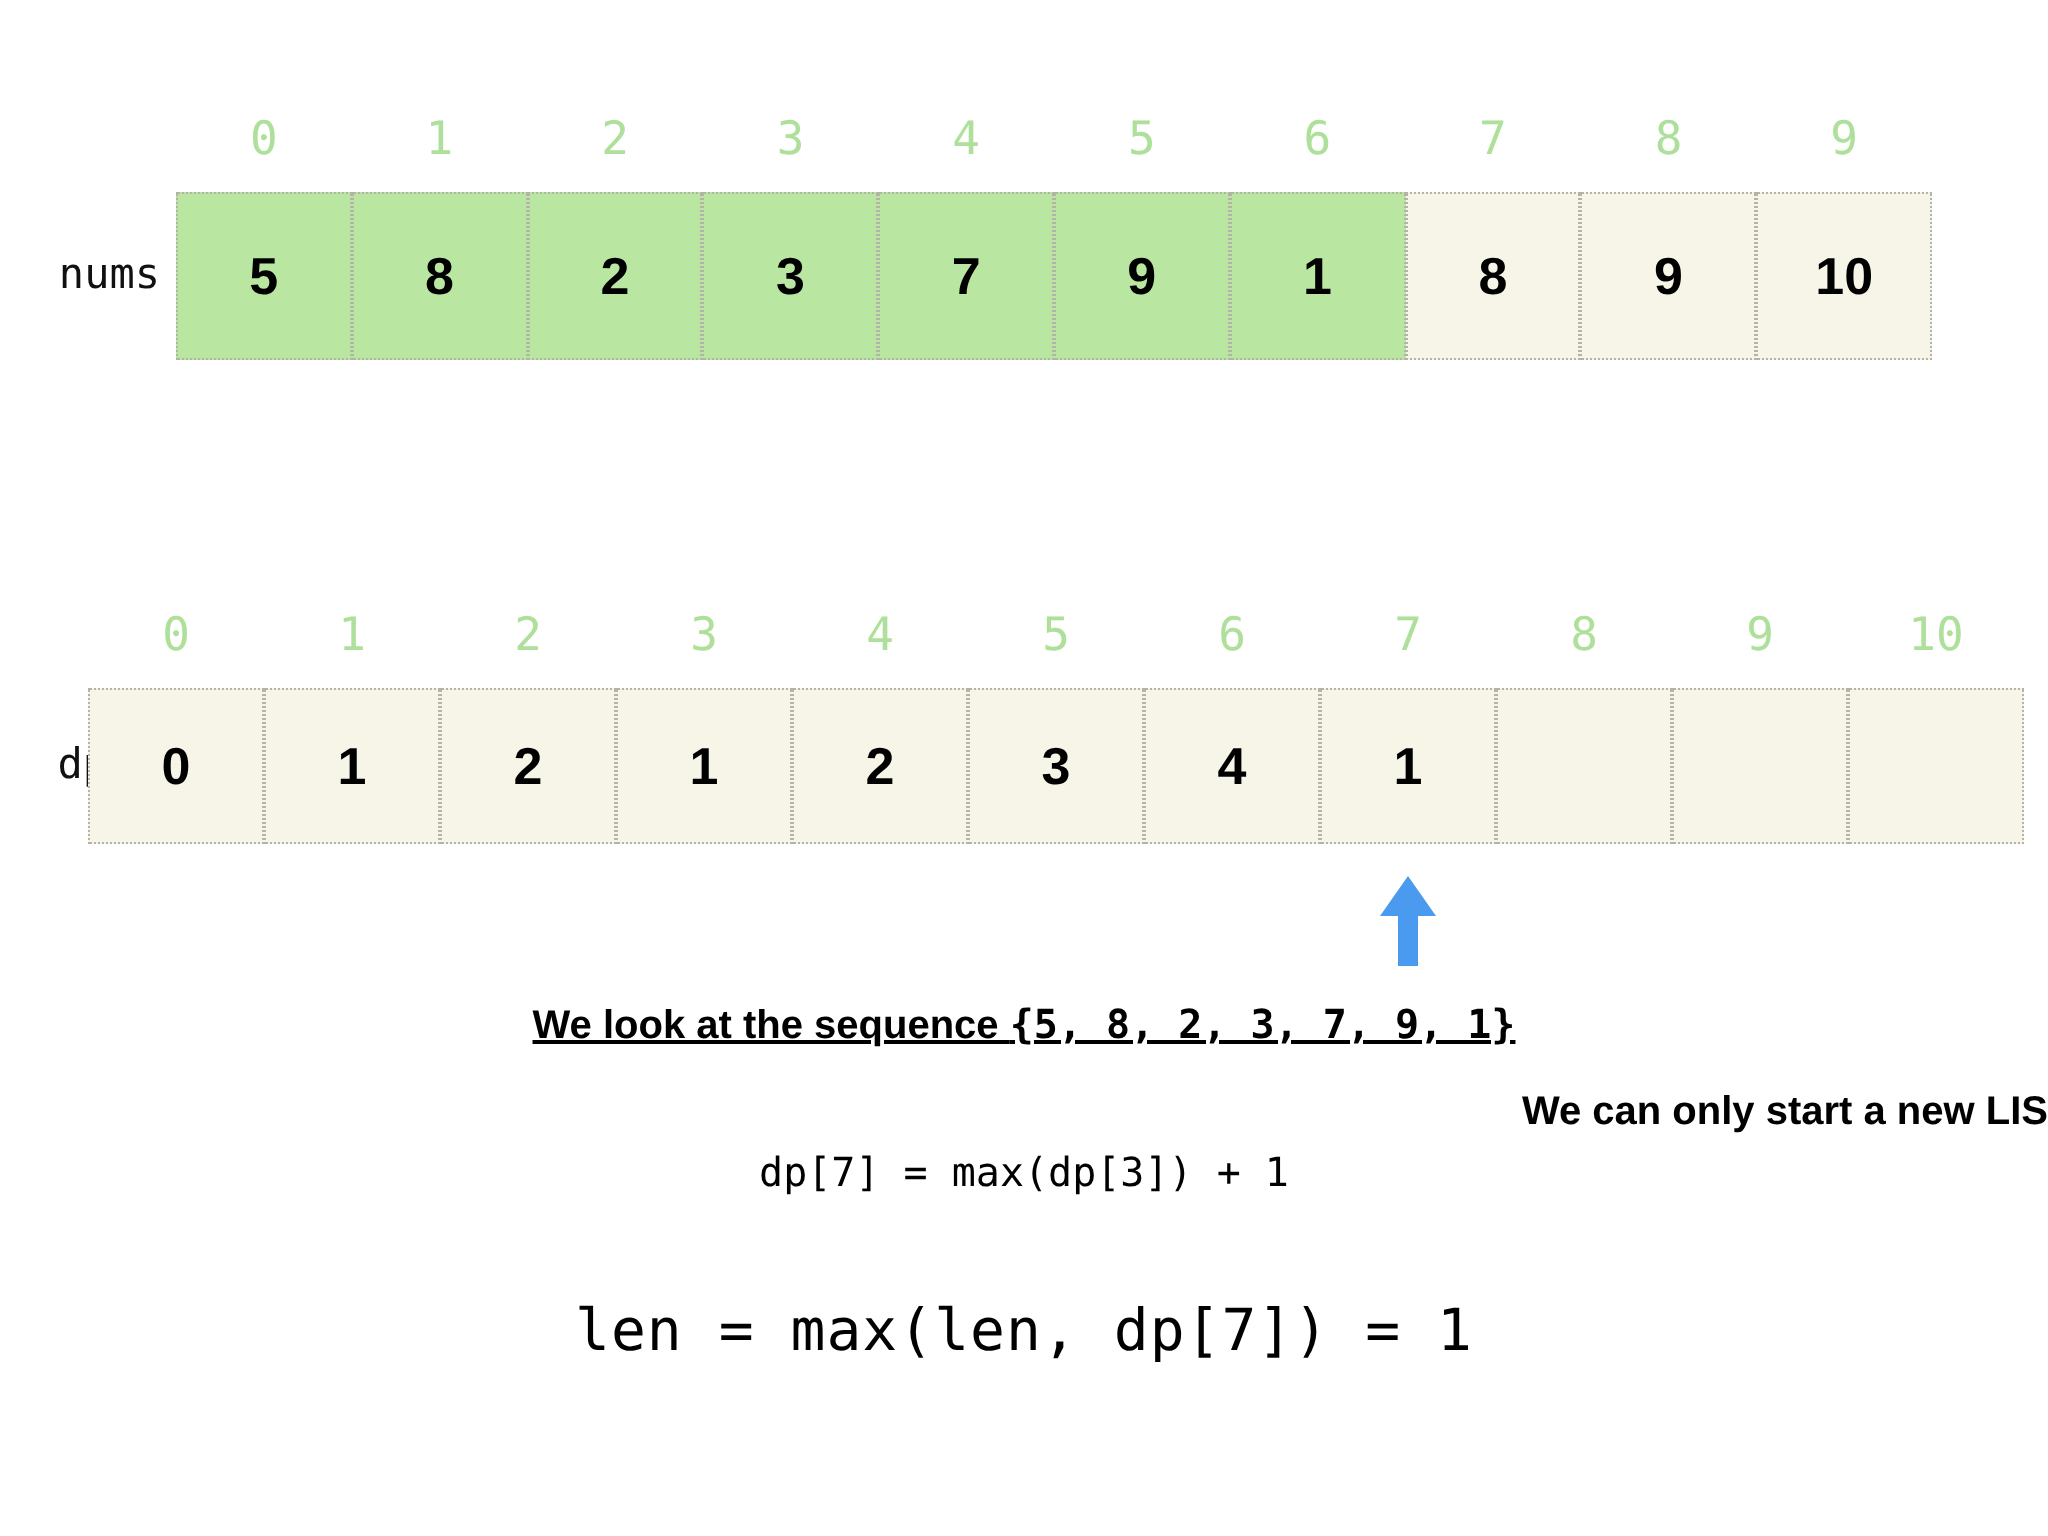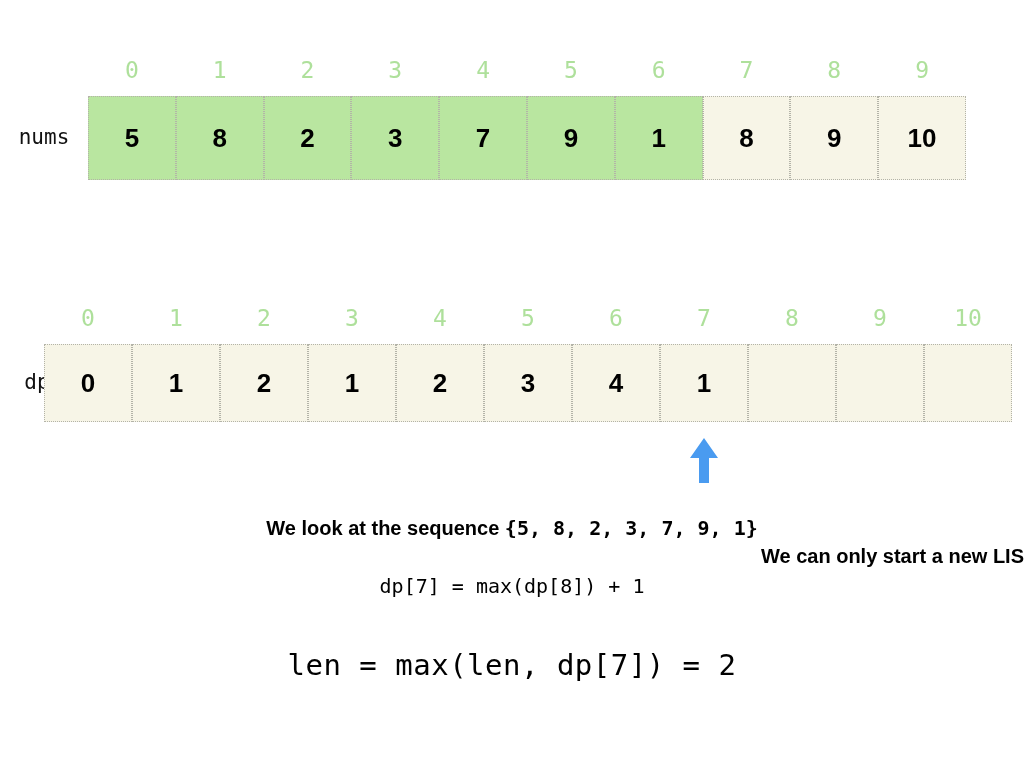--- a/index.html
+++ b/index.html
@@ -49,21 +49,21 @@
     background: #f7f5e7;
   }
   .cell.green {
     background: #b9e6a0;
   }
   .row-label {
     position: absolute;
     font-family: "DejaVu Sans Mono", monospace;
     font-size: 21px;
     color: #111111;
-    text-align: center;
+    text-align: right;
     white-space: nowrap;
   }
 
   
   #nums-block { left: 88px; top: 55px; }
   #nums-block .index-row { width: 878px; }
   #nums-block .index-cell { width: 87.8px; }
   #nums-block .cells-row { top: 41px; }
   #nums-block .cell {
     width: 87.8px;
@@ -117,21 +117,21 @@
   .ann-mixed .mono {
     font-family: "DejaVu Sans Mono", monospace;
     font-weight: bold;
     font-size: 20px;
   }
   .ann-code {
     font-family: "DejaVu Sans Mono", monospace;
     font-size: 20px;
     font-weight: normal;
   }
-  #ann-line-1 { top: 516px; }
+  #ann-line-1 { top: 500px; text-decoration: underline; }
   #ann-line-2 { top: 545px; text-align: right; }
   #ann-line-3 { top: 574px; }
   #result-line {
     top: 648px;
     font-family: "DejaVu Sans Mono", monospace;
     font-size: 29px;
     letter-spacing: 0.5px;
   }
 </style>
 </head>
@@ -202,15 +202,15 @@
     <polygon points="16,2 30,22 21,22 21,47 11,47 11,22 2,22" fill="#4a9bf0"></polygon>
   </svg>
 </div>
 
 <div class="annotation ann-mixed" id="ann-line-1">
   <span>We look at the sequence </span><span class="mono">{5, 8, 2, 3, 7, 9, 1}</span>
 </div>
 
 <div class="annotation ann-mixed" id="ann-line-2">We can only start a new LIS</div>
 
-<div class="annotation ann-code" id="ann-line-3">dp[7] = max(dp[8]) + 1</div>
-
-<div class="annotation" id="result-line">len = max(len, dp[7]) = 2</div>
+<div class="annotation ann-code" id="ann-line-3">dp[7] = max(dp[3]) + 1</div>
+
+<div class="annotation" id="result-line">len = max(len, dp[7]) = 1</div>
 
 </body></html>

